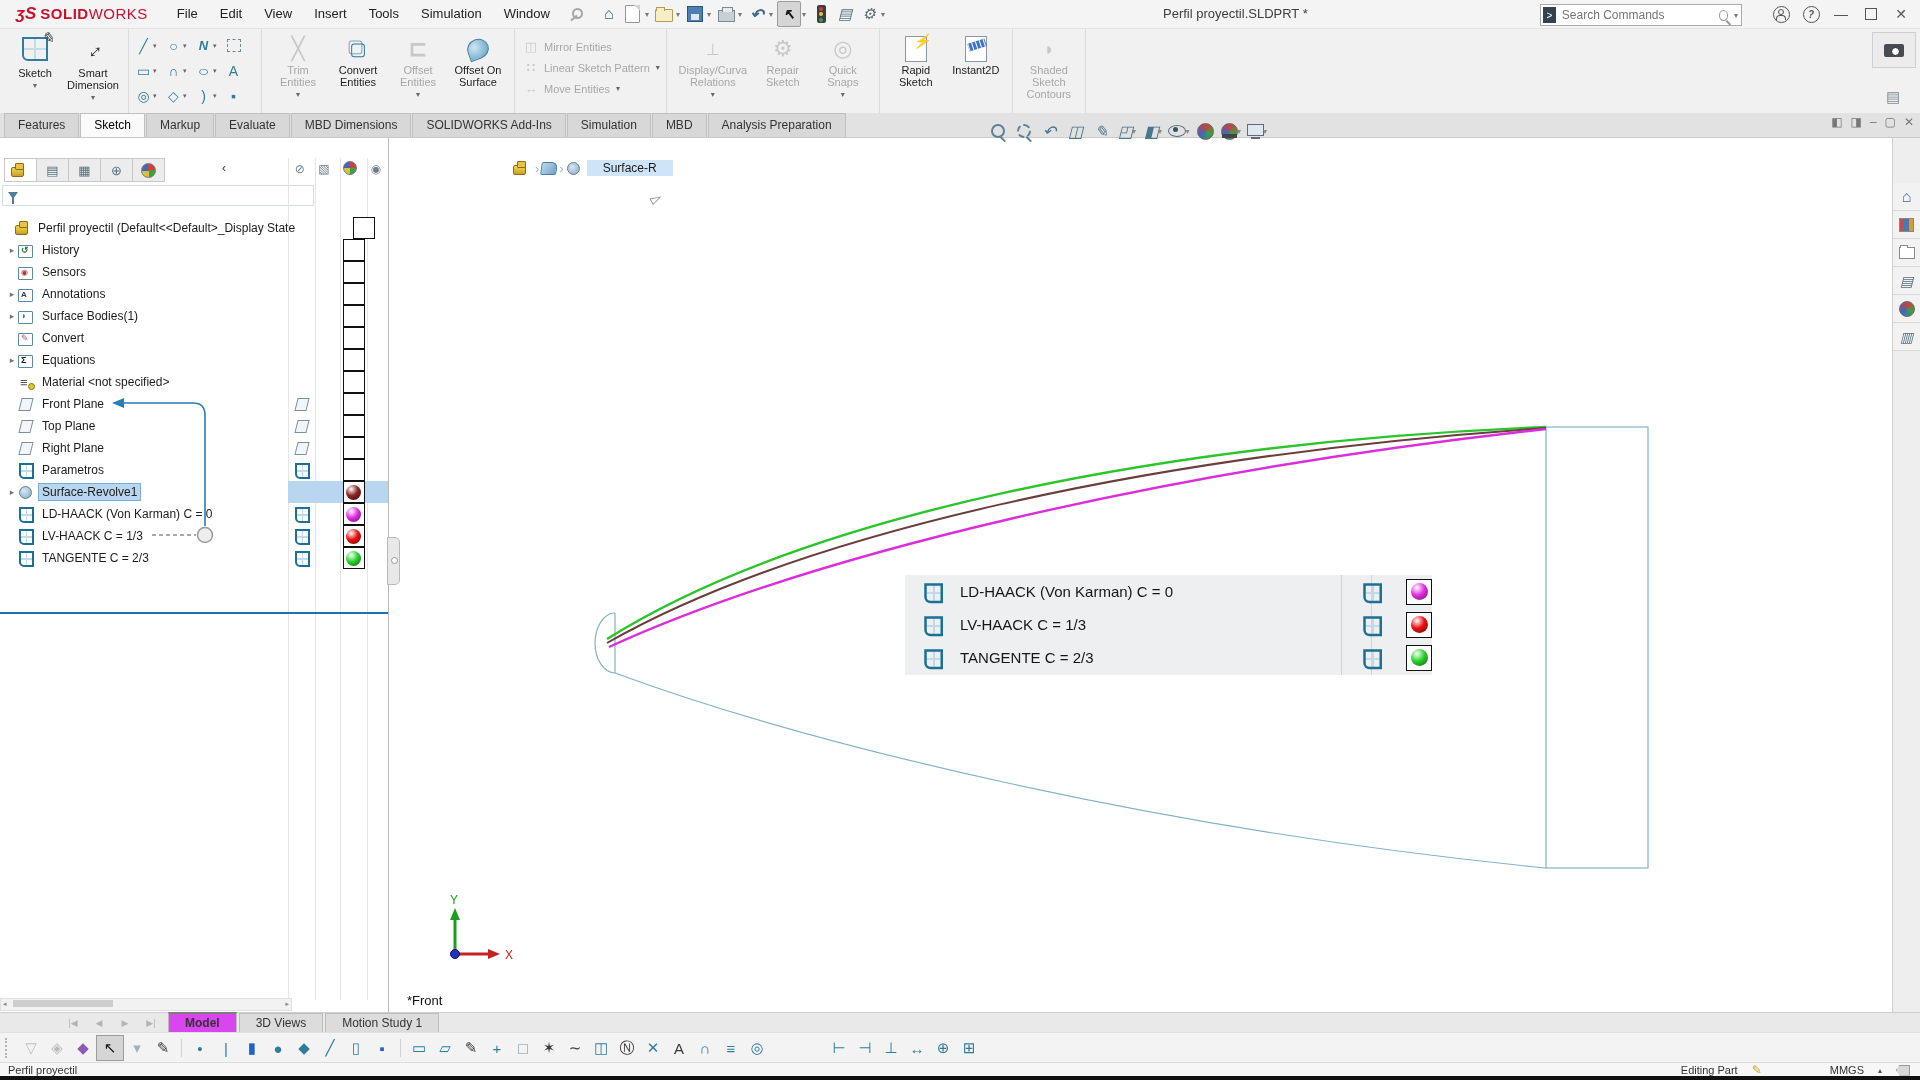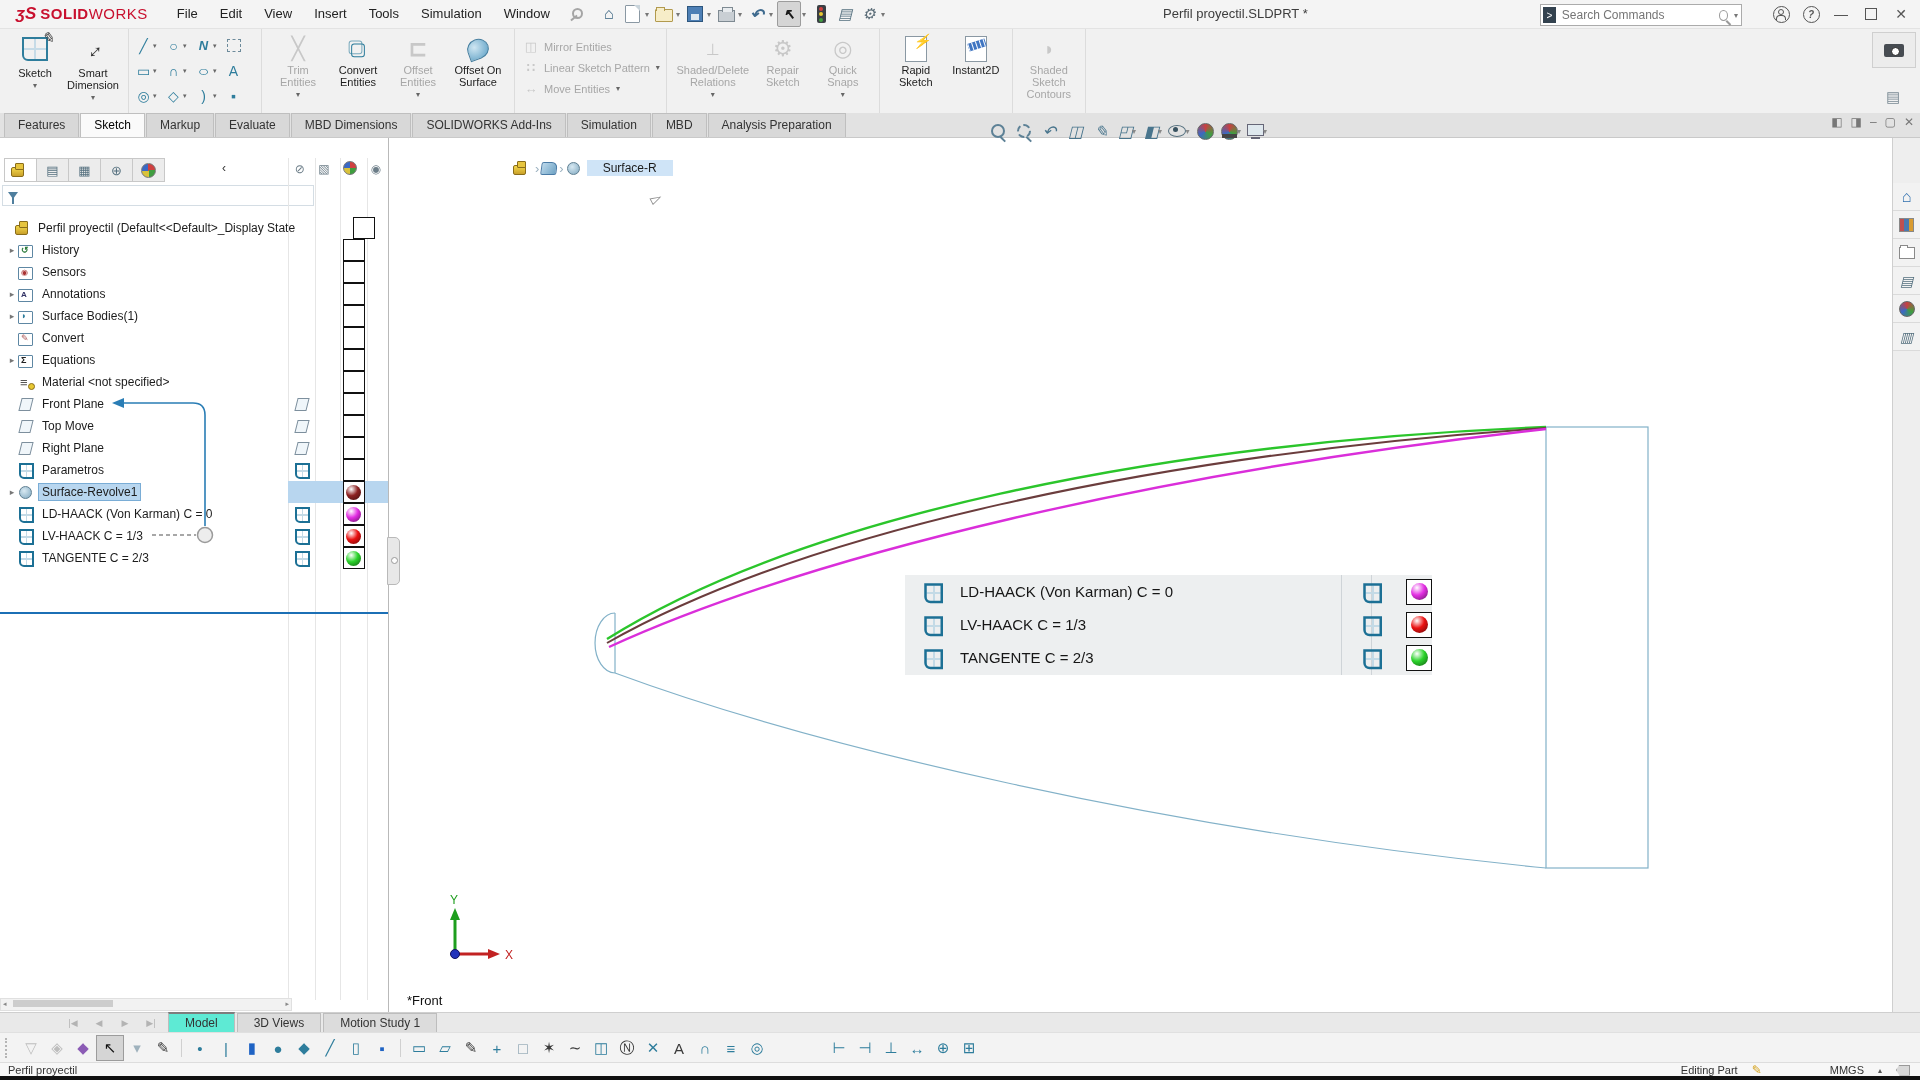--- a/index.html
+++ b/index.html
@@ -198,21 +198,21 @@
   #dp-lines div{position:absolute;top:21px;bottom:12px;width:1px;background:#e6e6e6}
   #rollback{position:absolute;left:0;top:475px;width:388px;height:2px;background:#1b6fb5}
   #fm-hscroll{position:absolute;left:0;bottom:1px;width:290px;height:11px;background:#f2f2f2;border:1px solid #e0e0e0}
   #fm-hscroll .thumb{position:absolute;left:12px;top:1px;width:100px;height:7px;background:#cdcdcd}
   #fm-hscroll .ar{position:absolute;top:0;font-size:7px;color:#888;line-height:9px}
   
   #sheetbar{position:absolute;left:0;top:1012px;width:1920px;height:20px;background:#e9e9e9;border-top:1px solid #cfcfcf;display:flex;align-items:flex-end;z-index:30}
   #sheetnav{display:flex;margin:0 4px 0 60px}
   #sheetnav span{width:26px;text-align:center;font-size:9px;color:#b3b3b3;line-height:19px}
   .sheettab{padding:0 16px;height:19px;line-height:19px;font-size:12px;color:#333;background:#dcdcdc;border:1px solid #bdbdbd;border-bottom:none;margin-right:2px}
-  .sheettab.active{background:#5eead4;font-weight:normal;border-top:2px solid #7d7d7d}
+  .sheettab.active{background:#d946ef;font-weight:bold;border-top:2px solid #7d7d7d}
   
   #btoolbar{position:absolute;left:0;top:1032px;width:1920px;height:30px;background:#f3f3f3;border-top:1px solid #e0e0e0;display:flex;align-items:center;z-index:30}
   #btgrip{width:3px;height:20px;border-left:2px dotted #b5b5b5;margin:0 8px 0 5px}
   .bt{width:26px;height:24px;display:flex;align-items:center;justify-content:center;font-size:15px;color:#2e7d9c;position:relative}
   .bt.dis{color:#bcbcbc}.bt.purple{color:#8b5bb5}.bt.dark{color:#3a3a3a}.bt.blue{color:#1f63c4}.bt.mut{color:#9fb2bd}
   .bt.sel{background:#d5d5d5;border:1px solid #9c9c9c;color:#111}
   .bt.sep{width:1px;height:18px;background:#d0d0d0;margin:0 5px;padding:0}
   .bt.gap{width:56px}
   
   #statusbar{position:absolute;left:0;top:1062px;width:1920px;height:14px;background:#f7f7f7;border-top:1px solid #ddd;display:flex;align-items:center;font-size:11px;color:#333;z-index:30}
@@ -426,21 +426,21 @@
         <div class="growline dis">
           <span class="ricon ri-move"></span>
           <span class="rlabel">Move Entities</span>
           <span class="rcaret">▾</span>
         </div>
       </div>
     </div>
     <div class="rgroup">
       <div class="rstack w74 dis">
         <span class="ricon ri-ddr"></span>
-        <span class="rlabel">Shaded/Delete Relations</span>
+        <span class="rlabel">Display/Curva Relations</span>
         <span class="rcaret">▾</span>
       </div>
       <div class="rstack dis">
         <span class="ricon ri-repair"></span>
         <span class="rlabel">Repair Sketch</span>
       </div>
       <div class="rstack dis">
         <span class="ricon ri-qsnap"></span>
         <span class="rlabel">Quick Snaps</span>
         <span class="rcaret">▾</span>
@@ -790,21 +790,21 @@
           <span class="tico ic-plane"></span>
           <span class="sphbox">
             <span class="sph novar"></span>
           </span>
         </span>
       </div>
 
       <div class="trow">
         <span class="tarrow"></span>
         <span class="tico ic-plane"></span>
-        <span class="tlabel">Top Move</span>
+        <span class="tlabel">Top Plane</span>
         <span class="tfill"></span>
         <span class="dpcell">
           <span class="tico ic-plane"></span>
           <span class="sphbox">
             <span class="sph novar"></span>
           </span>
         </span>
       </div>
 
       <div class="trow">

